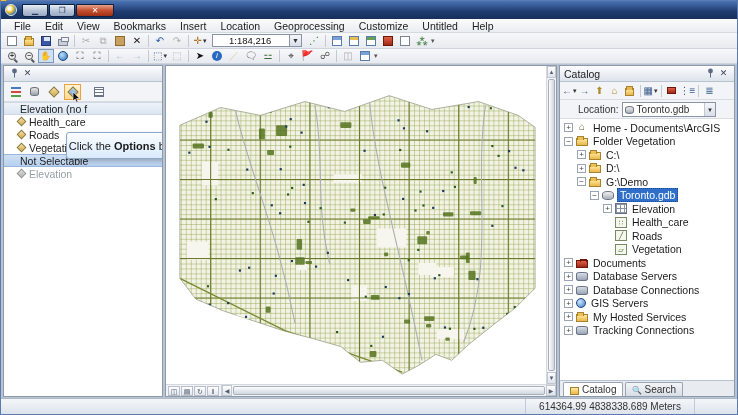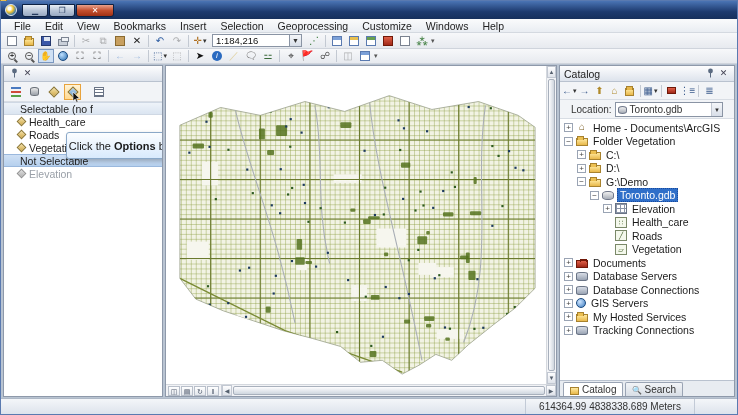--- a/index.html
+++ b/index.html
@@ -38,21 +38,21 @@
   .winicon { background:#fff; border:1px solid #5a7ab0; }
   .winicon:before { content:""; position:absolute; top:0; left:0; right:0; height:3px; background:#7ba0d8; }
   .winicon.y:before { background:#e8c050; }
   .winicon.g:before { background:#68a050; }
   .globe { width:10px; height:10px; border-radius:50%; background:radial-gradient(circle at 35% 35%, #bfe0ff, #2a6fb0); border:1px solid #1a4a80; }
   .mag { width:8px; height:8px; border:1.5px solid #555; border-radius:50%; position:relative; }
   .mag:after { content:""; position:absolute; width:4px; height:1.5px; background:#555; bottom:-2px; right:-3px; transform:rotate(45deg); }
   .mag .pm { position:absolute; top:-1px; left:1px; font-size:7px; font-weight:bold; color:#333; }
   .hand { font-size:9px; }
   .scale-combo { display:flex; align-items:center; margin:0 3px; }
-  .scale-input { width:78px; height:13px; background:#fff; border:1px solid #8a94a4; font-size:9.5px; padding:0 3px; line-height:12px; color:#111; }
+  .scale-input { width:78px; height:13px; background:#fff; border:1px solid #8a94a4; font-size:9.5px; padding:0 16px; line-height:12px; color:#111; }
   .combo-arrow { width:12px; height:13px; background:linear-gradient(#f4f6f9,#d8dee8); border:1px solid #8a94a4; border-left:none; font-size:7px; text-align:center; line-height:12px; color:#333; }
   .drop { font-size:7px; color:#333; margin-left:1px; }
   .overflow { font-size:7px; color:#555; width:8px; }
 
   
   .main { flex:1; display:flex; background:#b9c4d2; overflow:hidden; }
   .panel { background:#f2f4f7; border:1px solid #8e99aa; display:flex; flex-direction:column; }
   .toc-panel { width:160px; margin:1px 0 1px 2px; position:relative; }
   .map-wrap { flex:1; margin:1px 2px; background:#fff; border:1px solid #8e99aa; position:relative; display:flex; flex-direction:column; }
   .catalog-panel { width:176px; margin:1px 2px 1px 0; }
@@ -90,21 +90,21 @@
   .vthumb { flex:1; margin:1px; background:linear-gradient(90deg,#fdfdfe,#cfd6df); border:1px solid #a8b0bc; border-radius:2px; }
   .map-bottom { height:12px; display:flex; align-items:stretch; background:#f2f3f6; border-top:1px solid #d4d8de; }
   .view-btns { display:flex; align-items:center; padding:0 2px; gap:1px; border-right:1px solid #c8cdd6; }
   .vbtn { width:12px; height:10px; font-size:7px; color:#4a5568; border:1px solid #b8bfca; background:linear-gradient(#fff,#e2e6ec); text-align:center; line-height:9px; }
   .hscroll { flex:1; display:flex; }
   .hthumb { flex:1; margin:1px; background:linear-gradient(#fdfdfe,#cfd6df); border:1px solid #a8b0bc; border-radius:2px; }
 
   
   .cat-toolbar { height:18px; display:flex; align-items:center; padding:1px 2px; gap:1px; background:#f2f4f7; border-bottom:1px solid #d8dde4; }
   .cat-tool { height:15px; min-width:14px; display:flex; align-items:center; justify-content:center; font-size:10px; color:#3a5a8c; }
-  .loc-row { height:19px; display:flex; align-items:center; padding:2px 11px; gap:3px; background:#f2f4f7; border-bottom:1px solid #d8dde4; font-size:10px; color:#333; }
+  .loc-row { height:19px; display:flex; align-items:center; padding:2px 18px; gap:3px; background:#f2f4f7; border-bottom:1px solid #d8dde4; font-size:10px; color:#333; }
   .loc-combo { flex:1; height:15px; background:#fff; border:1px solid #8a94a4; display:flex; align-items:center; padding-left:2px; gap:3px; font-size:10px; }
   .loc-combo .gdbicon { width:9px; height:8px; }
   .loc-combo .lc-arrow { margin-left:auto; width:11px; align-self:stretch; background:linear-gradient(#f4f6f9,#d8dee8); border-left:1px solid #c2c8d2; font-size:6px; text-align:center; line-height:14px; }
   .cat-tree { flex:1; background:#fff; overflow:hidden; font-size:10.5px; padding-top:2px; }
   .tree-row { height:13.5px; display:flex; align-items:center; color:#1a1a1a; }
   .expander { width:9px; height:9px; border:1px solid #9aa4b4; background:#fff; font-size:8px; line-height:7px; text-align:center; color:#444; margin-right:3px; flex:0 0 auto; }
   .exp-spacer { width:12px; flex:0 0 auto; }
   .tree-icon { width:12px; height:11px; margin-right:3px; position:relative; flex:0 0 auto; }
   .tree-label { white-space:nowrap; padding:0 2px; line-height:12px; }
   .tree-row.selected .tree-label { background:#2f6fc9; color:#fff; border:1px dotted #1a4a9c; }
@@ -142,24 +142,24 @@
       <div class="win-btn close">✕</div>
     </div>
   </div>
 
   <div class="menubar" id="menu-bar">
       <span class="menu-item">File</span>
       <span class="menu-item">Edit</span>
       <span class="menu-item">View</span>
       <span class="menu-item">Bookmarks</span>
       <span class="menu-item">Insert</span>
-      <span class="menu-item">Selection</span>
+      <span class="menu-item">Location</span>
       <span class="menu-item">Geoprocessing</span>
       <span class="menu-item">Customize</span>
-      <span class="menu-item">Windows</span>
+      <span class="menu-item">Untitled</span>
       <span class="menu-item">Help</span>
     </div>
 
   <div class="toolbar tb1">
     <div class="tbtn">
         <div class="cssbox page"></div>
       </div>
     <div class="tbtn">
         <div class="cssbox folder"></div>
       </div>
@@ -325,21 +325,21 @@
               <path d="M1,0 L1,9 L3.2,7 L4.6,10.6 L6,10 L4.6,6.6 L7.6,6.4 Z" fill="#111" stroke="#fff" stroke-width="0.6"></path>
             </svg>
         </div>
         <div style="width:5px"></div>
         <div class="toc-tool">
             <div class="opts-icon"></div>
           </div>
       </div>
       <div class="toc-body" id="toc-body">
 
-      <div class="toc-row group">Selectable (no f</div>
+      <div class="toc-row group">Elevation (no f</div>
           <div class="toc-row layer">
             <span class="diamond"></span>
             <span>Health_care</span>
           </div>
           <div class="toc-row layer">
             <span class="diamond"></span>
             <span>Roads</span>
           </div>
           <div class="toc-row layer">
             <span class="diamond"></span>

